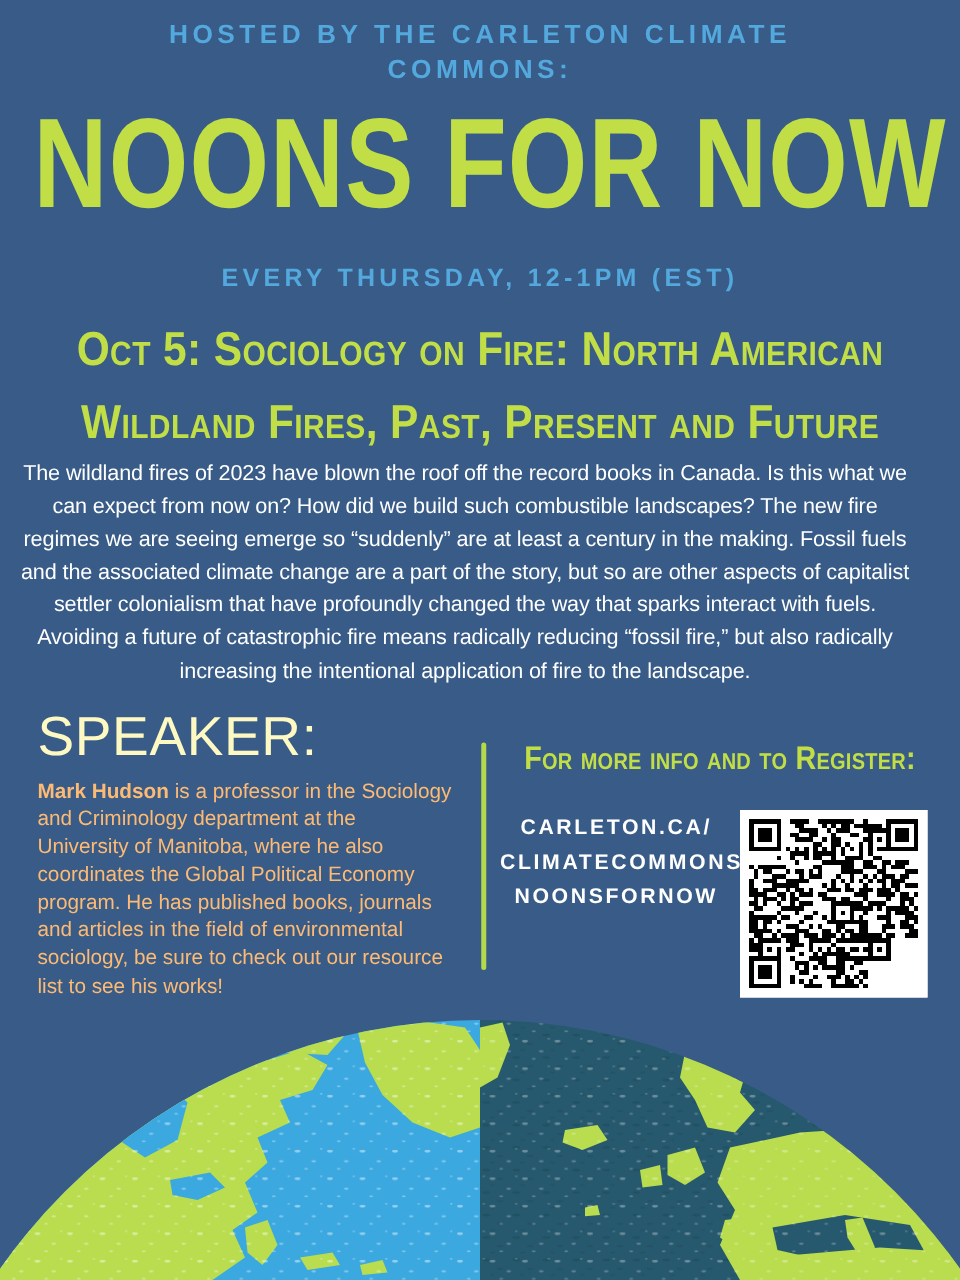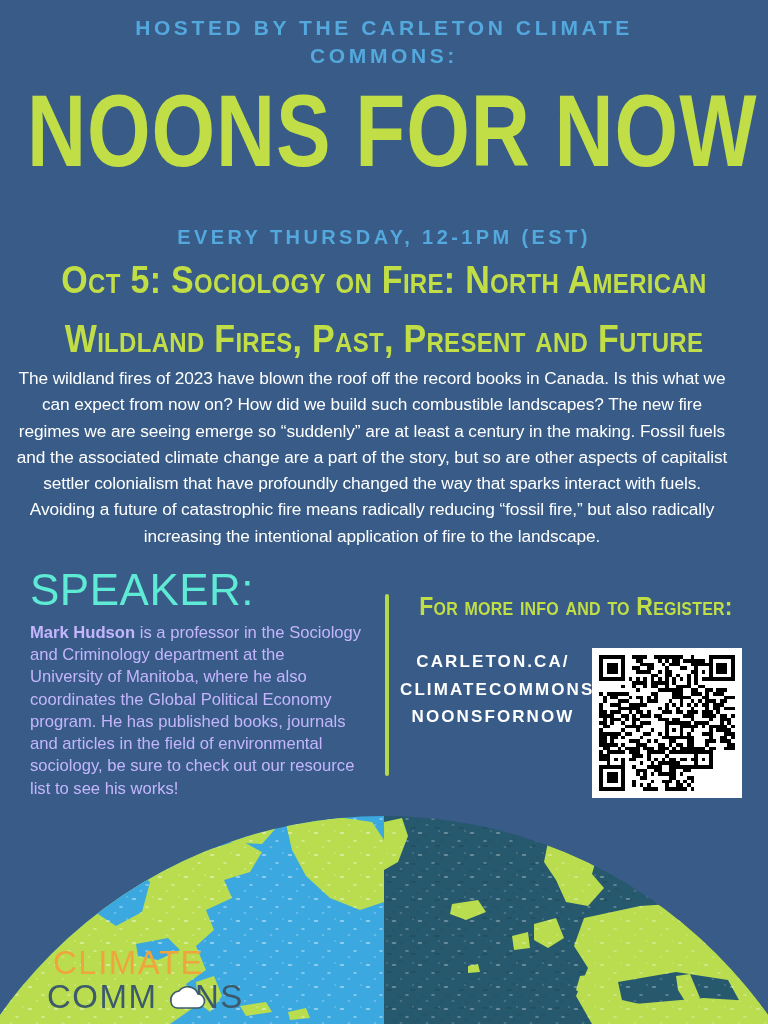--- a/index.html
+++ b/index.html
@@ -47,21 +47,21 @@
     line-height: 0.96;
     letter-spacing: 1px;
     transform: scaleX(0.93) scaleY(1.16);
     transform-origin: 50% 0%;
     white-space: nowrap;
   }
 
   
   .schedule {
     position: absolute;
-    top: 226px;
+    top: 212px;
     left: 0;
     width: 768px;
     text-align: center;
     color: #53a8dd;
     font-weight: bold;
     font-size: 20px;
     letter-spacing: 3.4px;
   }
 
   
@@ -93,32 +93,32 @@
     font-size: 17.3px;
     line-height: 1.52;
     letter-spacing: -0.1px;
   }
 
   
   .speaker-heading {
     position: absolute;
     top: 568px;
     left: 30px;
-    color: #5eead4;
+    color: #fef9c3;
     font-size: 44px;
     font-weight: normal;
     letter-spacing: 0.5px;
     line-height: 1;
   }
   .speaker-bio {
     position: absolute;
     top: 622px;
     left: 30px;
     width: 332px;
-    color: #c4b5fd;
+    color: #fdba74;
     font-size: 16.6px;
     line-height: 1.34;
     text-align: left;
   }
   .speaker-bio b {
     font-weight: bold;
   }
 
   
   .divider {
@@ -967,25 +967,14 @@
 
           <path fill="#b9dd4f" d="M 468,160 L 478,158 L 480,166 L 468,167 Z"></path>
           <g opacity="0.6">
             <rect x="384" y="0" width="500" height="218" fill="url(#specks)" style="mix-blend-mode:soft-light"></rect>
           </g>
         </g>
       </g>
     </svg>
   </div>
 
-  <div class="logo">
-    <svg width="230" height="78" viewBox="0 0 230 78">
-      <text x="6" y="30" font-family="Liberation Sans, sans-serif" font-size="33" letter-spacing="1.5" fill="#f0a43c" id="logo-line1">CLIMATE</text>
-      <text x="0" y="64" font-family="Liberation Sans, sans-serif" font-size="33" letter-spacing="1.5" fill="#3c5a6b" id="logo-line2a">COMM</text>
-      <text x="148" y="64" font-family="Liberation Sans, sans-serif" font-size="33" letter-spacing="1.5" fill="#3c5a6b" id="logo-line2b">NS</text>
-
-      <g>
-        <path fill="#ffffff" stroke="#3c5a6b" stroke-width="1.6" d="M 124,58 a 9,9 0 0 1 8,-11 a 11,11 0 0 1 19,3 a 7,7 0 0 1 -1,14 h -20 a 7,7 0 0 1 -6,-6 Z"></path>
-      </g>
-    </svg>
-  </div>
 
 </div>
 
 </body></html>

